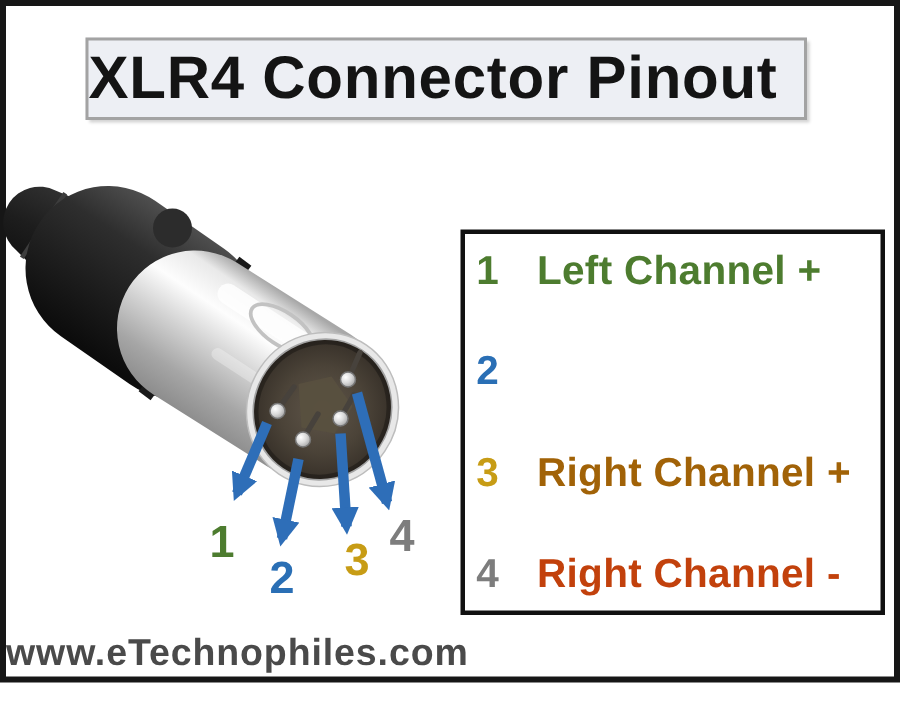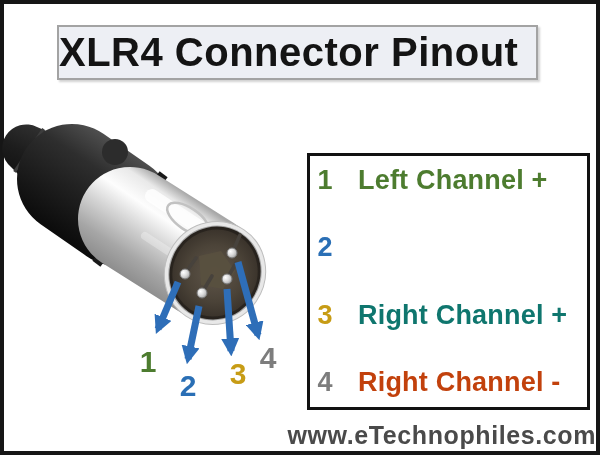--- a/index.html
+++ b/index.html
@@ -34,21 +34,21 @@
   .legend-row{
     display:flex;align-items:center;height:34px;padding-left:4px;
   }
   .legend-num{
     width:22px;text-align:center;font-size:27px;font-weight:700;flex:0 0 auto;
   }
   .legend-label{
     margin-left:22px;font-size:27px;font-weight:700;white-space:nowrap;letter-spacing:0.2px;
   }
   .footer{
-    position:absolute;left:0;right:0;top:417px;text-align:right;
+    position:absolute;left:0;right:0;top:417px;text-align:left;
     font-size:25px;font-weight:700;color:#4a4a4a;letter-spacing:0.6px;
   }
 </style>
 </head>
 <body>
 
 <div class="frame">
 
   <div class="title-box">
     <span class="title-text">XLR4 Connector Pinout</span>
@@ -147,21 +147,21 @@
   <div class="legend">
     <div class="legend-row">
       <span class="legend-num" style="color: rgb(77, 124, 47);">1</span>
       <span class="legend-label" style="color: rgb(77, 124, 47);">Left Channel +</span>
     </div>
     <div class="legend-row">
       <span class="legend-num" style="color: rgb(42, 111, 181);">2</span>
     </div>
     <div class="legend-row">
       <span class="legend-num" style="color: rgb(199, 156, 21);">3</span>
-      <span class="legend-label" style="color: #0f766e;">Right Channel +</span>
+      <span class="legend-label" style="color: #a16207;">Right Channel +</span>
     </div>
     <div class="legend-row">
       <span class="legend-num" style="color: rgb(125, 125, 125);">4</span>
       <span class="legend-label" style="color: #c2410c;">Right Channel -</span>
     </div>
   </div>
 
   <div class="footer">www.eTechnophiles.com</div>
 
 </div>

